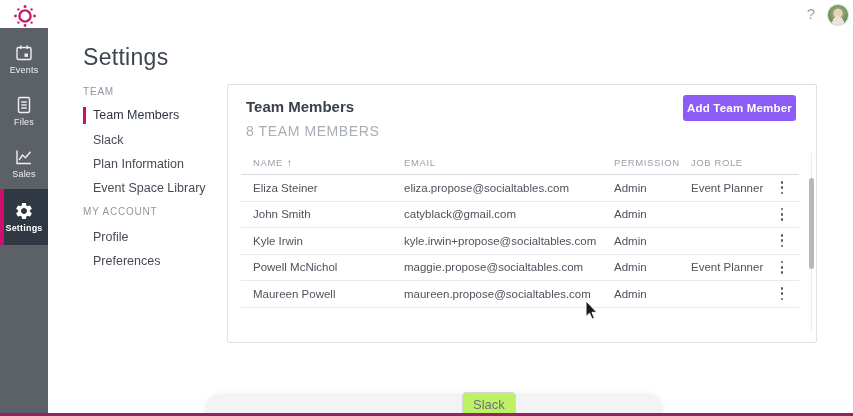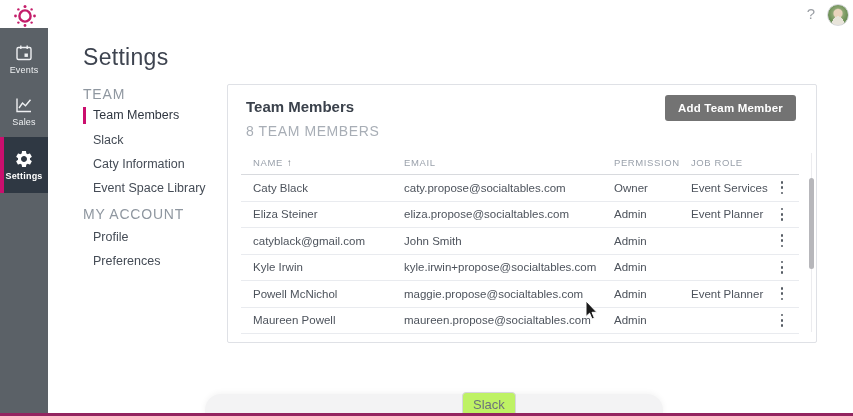--- a/index.html
+++ b/index.html
@@ -50,21 +50,21 @@
   }
 
   
   .page-title {
     position: absolute; left: 83px; top: 44px;
     font-size: 23px; font-weight: 400; color: #3e4450; letter-spacing: .3px;
   }
 
   
   .nav-section-header {
-    position: absolute; left: 83px; font-size: 14px; color: #8f97a0;
+    position: absolute; left: 83px; font-size: 10px; color: #8f97a0;
     letter-spacing: .8px;
   }
   .nav-item {
     position: absolute; left: 93px; font-size: 12.5px; color: #454c56; cursor: pointer;
   }
   .nav-item.active { color: #2f3640; }
   .nav-active-bar {
     position: absolute; left: 83px; width: 3px; height: 17px; background: #cb0f6e;
   }
 
@@ -76,23 +76,23 @@
   .panel-title {
     position: absolute; left: 18px; top: 13px;
     font-size: 15px; font-weight: bold; color: #3a414b;
   }
   .panel-count {
     position: absolute; left: 18px; top: 38px;
     font-size: 14px; color: #a8aeb6; letter-spacing: .6px;
   }
   .add-btn {
     position: absolute; right: 20px; top: 10px;
-    background: #737373; color: #ffffff; border: none; border-radius: 3px;
+    background: #8b5cf6; color: #ffffff; border: none; border-radius: 3px;
     font-family: "Liberation Sans", sans-serif;
-    font-size: 11.5px; font-weight: bold; padding: 7px 13px; cursor: pointer;
+    font-size: 11.5px; font-weight: bold; padding: 7px 4px; cursor: pointer;
     letter-spacing: .2px;
   }
 
   
   .table { position: absolute; left: 13px; right: 17px; top: 66px; }
   .trow {
     display: grid;
     grid-template-columns: 151px 1fr 77px 90px 30px;
     align-items: center;
     border-bottom: 1px solid #e9ebef;
@@ -170,20 +170,31 @@
         <line x1="6.8" y1="2.5" x2="6.8" y2="6"></line>
         <line x1="13.2" y1="2.5" x2="13.2" y2="6"></line>
         <rect x="10.5" y="10.5" width="3.4" height="3.4" fill="#eef0f2" stroke="none"></rect>
       </svg>
     </span>
     <span class="lbl">Events</span>
   </div>
   <div class="side-item">
     <span>
       <svg width="20" height="20" viewBox="0 0 20 20" fill="none" stroke="#eef0f2" stroke-width="1.4">
+        <rect x="4.5" y="2.5" width="11" height="15" rx="1.5"></rect>
+        <line x1="7.2" y1="7" x2="12.8" y2="7"></line>
+        <line x1="7.2" y1="10" x2="12.8" y2="10"></line>
+        <line x1="7.2" y1="13" x2="12.8" y2="13"></line>
+      </svg>
+    </span>
+    <span class="lbl">Files</span>
+  </div>
+  <div class="side-item">
+    <span>
+      <svg width="20" height="20" viewBox="0 0 20 20" fill="none" stroke="#eef0f2" stroke-width="1.4">
         <polyline points="3,3.5 3,16.5 17,16.5"></polyline>
         <polyline points="5,13 8.5,8 11.5,10.8 16.5,4.8"></polyline>
       </svg>
     </span>
     <span class="lbl">Sales</span>
   </div>
   <div class="side-item active">
     <div class="active-bar"></div>
     <span>
       <svg width="20" height="20" viewBox="0 0 24 24" fill="#ffffff">
@@ -195,21 +206,21 @@
 </div>
 
 <h1 class="page-title">Settings</h1>
 
 <div>
   <div class="nav-section-header" style="top:86px">TEAM</div>
 
   <div class="nav-active-bar" style="top:107px"></div>
   <div class="nav-item active" style="top:108px">Team Members</div>
   <div class="nav-item" style="top:133px">Slack</div>
-  <div class="nav-item" style="top:157px">Caty Information</div>
+  <div class="nav-item" style="top:157px">Plan Information</div>
   <div class="nav-item" style="top:181px">Event Space Library</div>
 
   <div class="nav-section-header" style="top:206px">MY ACCOUNT</div>
   <div class="nav-item" style="top:230px">Profile</div>
   <div class="nav-item" style="top:254px">Preferences</div>
 </div>
 
 <div class="panel">
   <div class="panel-title">Team Members</div>
   <div class="panel-count">8 TEAM MEMBERS</div>
@@ -228,44 +239,33 @@
         <span>PERMISSION</span>
 
       </div>
       <div class="cell">
         <span>JOB ROLE</span>
       </div>
       <div class="cell"></div>
     </div>
 
     <div class="trow tbody-row">
-      <div class="cell">Caty Black</div>
-      <div class="cell">caty.propose@socialtables.com</div>
-      <div class="cell">Owner</div>
-      <div class="cell">Event Services</div>
-      <div class="kebab">
-          <i></i>
-          <i></i>
-          <i></i>
-        </div>
-    </div>
-    <div class="trow tbody-row">
       <div class="cell">Eliza Steiner</div>
       <div class="cell">eliza.propose@socialtables.com</div>
       <div class="cell">Admin</div>
       <div class="cell">Event Planner</div>
       <div class="kebab">
           <i></i>
           <i></i>
           <i></i>
         </div>
     </div>
     <div class="trow tbody-row">
+      <div class="cell">John Smith</div>
       <div class="cell">catyblack@gmail.com</div>
-      <div class="cell">John Smith</div>
       <div class="cell">Admin</div>
       <div class="cell"></div>
       <div class="kebab">
           <i></i>
           <i></i>
           <i></i>
         </div>
     </div>
     <div class="trow tbody-row">
       <div class="cell">Kyle Irwin</div>

